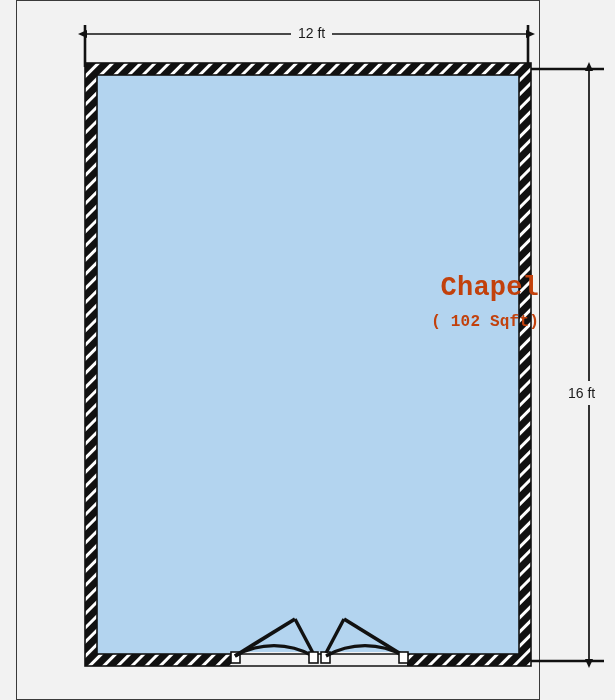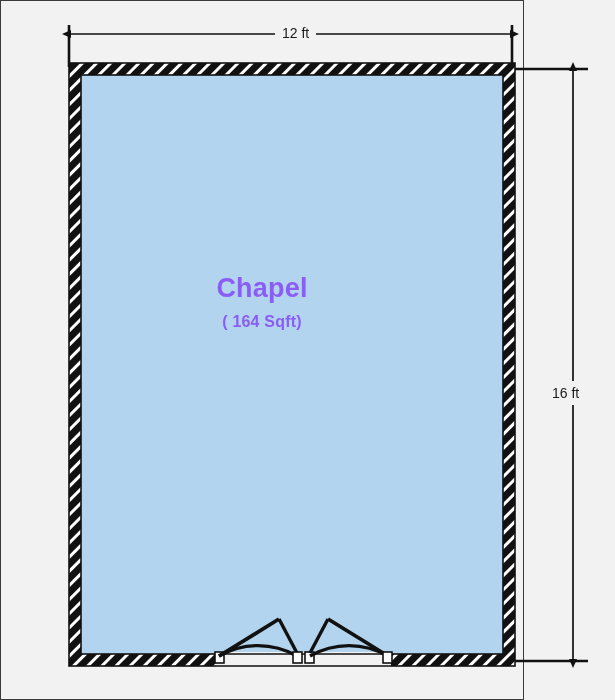--- a/index.html
+++ b/index.html
@@ -13,20 +13,21 @@
     font-family: "Liberation Sans", sans-serif;
     overflow: hidden;
   }
   #floorplan-root {
     position: relative;
     width: 524px;
     height: 700px;
     background: #f2f2f2;
     box-sizing: border-box;
     border: 1px solid #3a3a3a;
+    margin-left: 16px;
   }
   #plan-svg {
     position: absolute;
     left: 0;
     top: 0;
     display: block;
   }
   .dim-text {
     position: absolute;
     font-family: "Liberation Sans", sans-serif;
@@ -42,24 +43,24 @@
     top: 25px;
     padding: 0 7px;
   }
   #dim-right-label {
     left: 547px;
     top: 380px;
     padding: 5px 4px;
   }
   .room-text {
     position: absolute;
-    text-align: center;
+    text-align: right;
     white-space: nowrap;
-    color: #8b5cf6;
-    font-family: Liberation Sans, sans-serif;
+    color: #c2410c;
+    font-family: Liberation Mono, monospace;
   }
   #room-name {
     left: 0;
     right: 0;
     top: 272px;
     font-size: 27px;
     font-weight: bold;
     letter-spacing: 0.2px;
   }
   #room-area {
@@ -147,15 +148,15 @@
       <line x1="572" y1="70" x2="572" y2="658" stroke="#111111" stroke-width="1.7" marker-start="url(#arrowStart)" marker-end="url(#arrowEnd)"></line>
     </g>
   </svg>
 
   <div class="dim-text" id="dim-top-label">12 ft</div>
 
   <div class="dim-text" id="dim-right-label">16 ft</div>
 
   <div class="room-text" id="room-name">Chapel</div>
 
-  <div class="room-text" id="room-area">( 164 Sqft)</div>
+  <div class="room-text" id="room-area">( 102 Sqft)</div>
 
 </div>
 
 </body></html>

